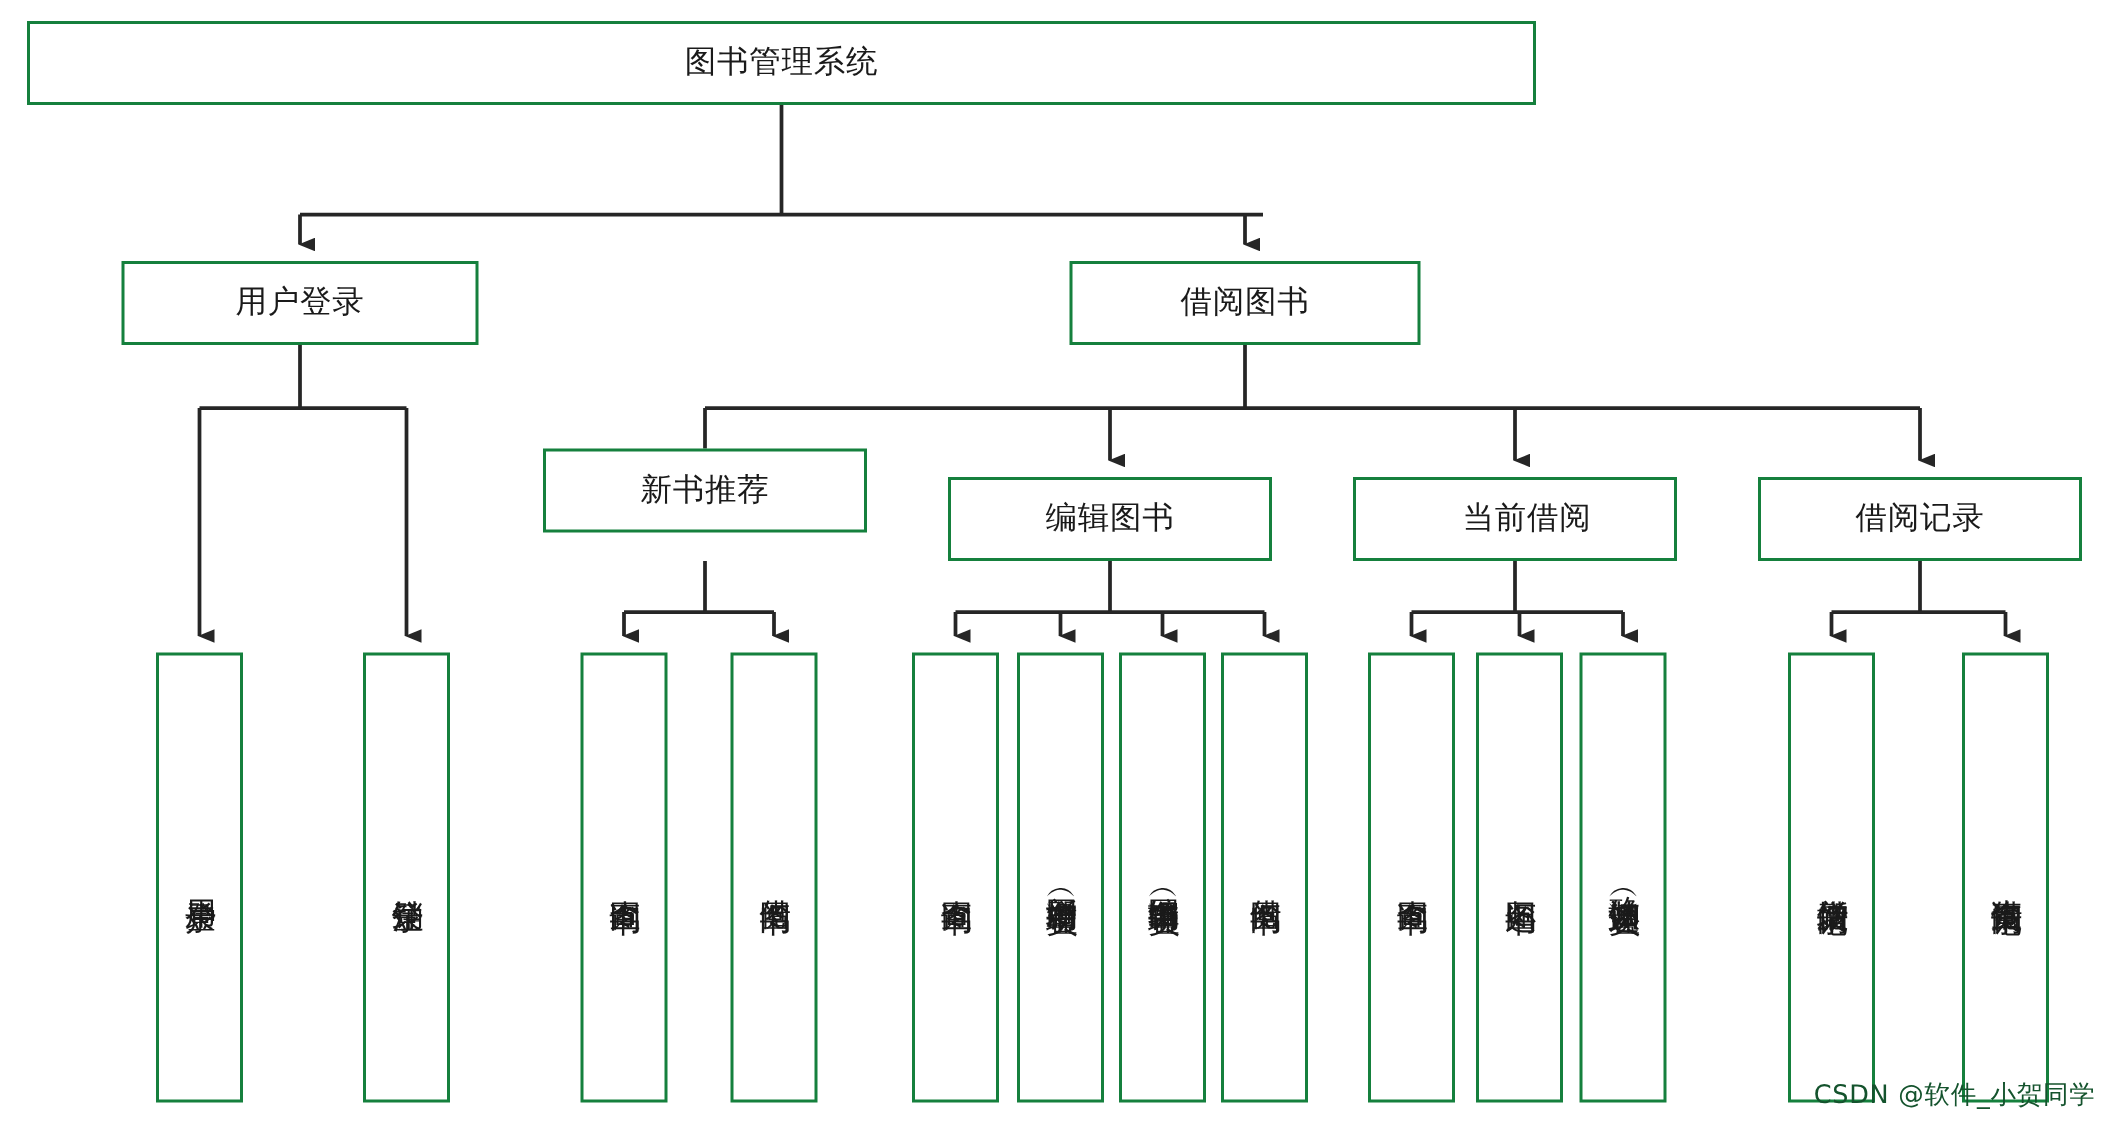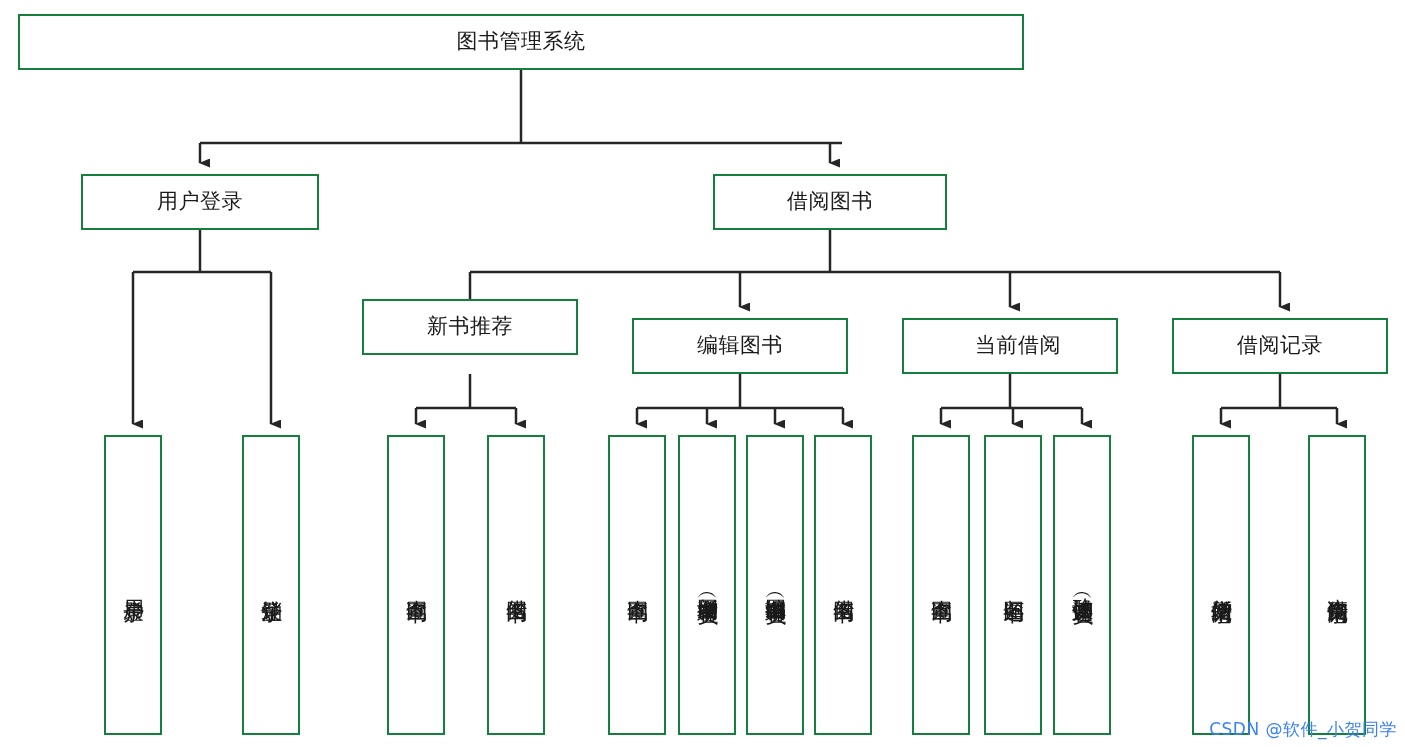--- a/index.html
+++ b/index.html
@@ -53,21 +53,21 @@
     line-height: 1.22;
     letter-spacing: 1px;
     white-space: nowrap;
     text-align: center;
   }
   #watermark {
     position: absolute;
     right: 8px;
     bottom: 6px;
     font-size: 17px;
-    color: #3b82f6;
+    color: #14532d;
     letter-spacing: 0.5px;
     white-space: nowrap;
     pointer-events: none;
   }
 </style>
 </head>
 <body>
 
 <div id="diagram-root">
 

